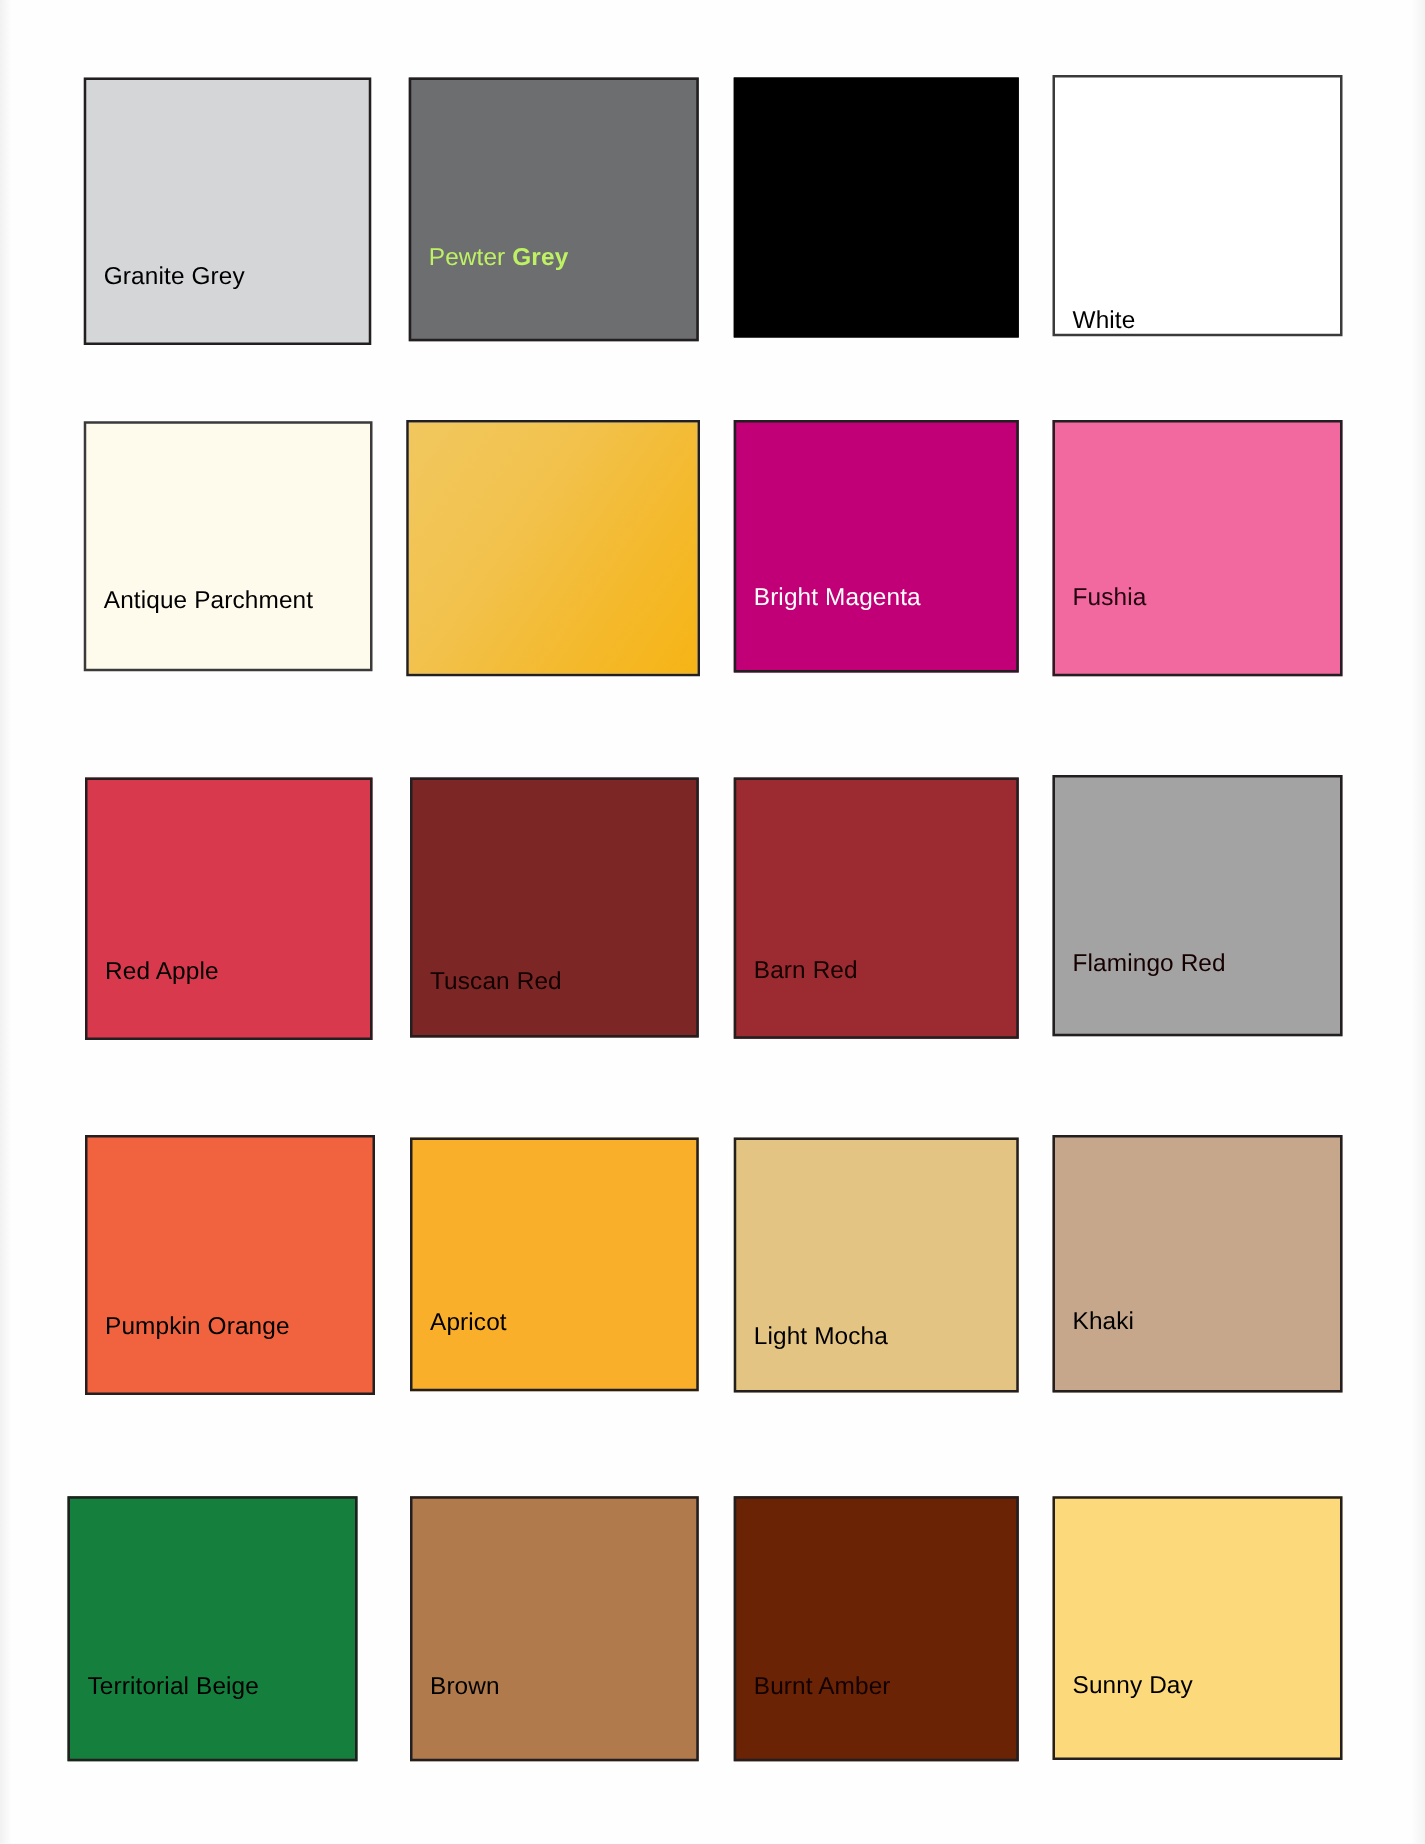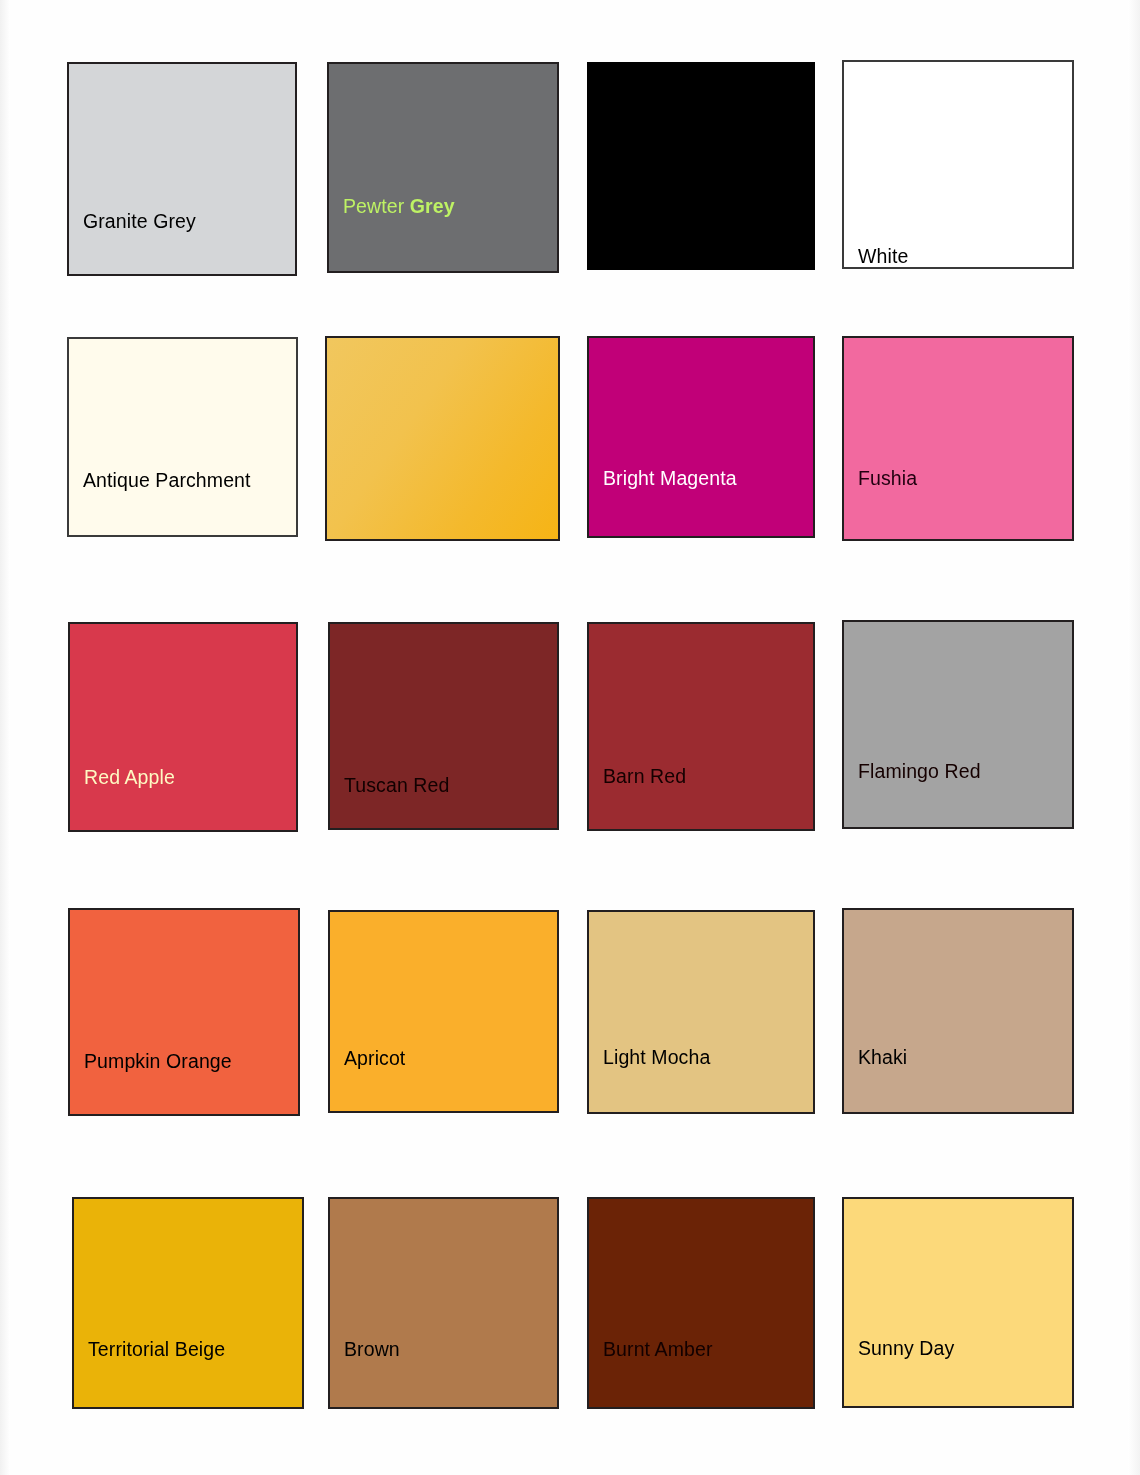--- a/index.html
+++ b/index.html
@@ -80,44 +80,44 @@
       <span class="swatch-label" style="color: rgb(0, 0, 0); margin-bottom: 44px;">Antique Parchment</span>
     </div>
     <div class="swatch no-label" style="left: 325px; top: 336px; width: 235px; height: 205px; background: linear-gradient(125deg, rgb(241, 199, 94) 0%, rgb(242, 194, 77) 38%, rgb(244, 185, 44) 72%, rgb(246, 180, 21) 100%);"></div>
     <div class="swatch" style="left: 587px; top: 336px; width: 228px; height: 202px; background: rgb(193, 0, 120);">
       <span class="swatch-label" style="color: #ffffff; margin-bottom: 47px;">Bright Magenta</span>
     </div>
     <div class="swatch" style="left: 842px; top: 336px; width: 232px; height: 205px; background: rgb(242, 105, 159);">
       <span class="swatch-label" style="color: rgb(34, 0, 16); margin-bottom: 50px;">Fushia</span>
     </div>
     <div class="swatch" style="left: 68px; top: 622px; width: 230px; height: 210px; background: rgb(216, 57, 76);">
-      <span class="swatch-label" style="color: #fef9c3; margin-bottom: 42px;">Red Apple</span>
+      <span class="swatch-label" style="color: #000000; margin-bottom: 42px;">Red Apple</span>
     </div>
     <div class="swatch" style="left: 328px; top: 622px; width: 231px; height: 208px; background: rgb(125, 38, 38);">
       <span class="swatch-label" style="color: rgb(18, 0, 0); margin-bottom: 32px;">Tuscan Red</span>
     </div>
     <div class="swatch" style="left: 587px; top: 622px; width: 228px; height: 209px; background: rgb(155, 43, 48);">
       <span class="swatch-label" style="color: rgb(21, 0, 0); margin-bottom: 42px;">Barn Red</span>
     </div>
     <div class="swatch" style="left: 842px; top: 620px; width: 232px; height: 209px; background: #a3a3a3;">
       <span class="swatch-label" style="color: rgb(21, 0, 0); margin-bottom: 45px;">Flamingo Red</span>
     </div>
     <div class="swatch" style="left: 68px; top: 908px; width: 232px; height: 208px; background: rgb(241, 98, 63);">
       <span class="swatch-label" style="color: rgb(0, 0, 0); margin-bottom: 42px;">Pumpkin Orange</span>
     </div>
     <div class="swatch" style="left: 328px; top: 910px; width: 231px; height: 203px; background: rgb(250, 175, 43);">
       <span class="swatch-label" style="color: rgb(0, 0, 0); margin-bottom: 42px;">Apricot</span>
     </div>
     <div class="swatch" style="left: 587px; top: 910px; width: 228px; height: 204px; background: rgb(227, 196, 130);">
-      <span class="swatch-label" style="color: rgb(0, 0, 0); margin-bottom: 44px;">Light Mocha</span>
+      <span class="swatch-label" style="color: rgb(0, 0, 0); margin-bottom: 32px;">Light Mocha</span>
     </div>
     <div class="swatch" style="left: 842px; top: 908px; width: 232px; height: 206px; background: rgb(198, 167, 140);">
       <span class="swatch-label" style="color: rgb(0, 0, 0); margin-bottom: 44px;">Khaki</span>
     </div>
-    <div class="swatch" style="left: 72px; top: 1197px; width: 232px; height: 212px; background: #eab308;">
+    <div class="swatch" style="left: 54px; top: 1197px; width: 232px; height: 212px; background: #15803d;">
       <span class="swatch-label" style="color: rgb(0, 0, 0); margin-bottom: 47px;">Territorial Beige</span>
     </div>
     <div class="swatch" style="left: 328px; top: 1197px; width: 231px; height: 212px; background: rgb(176, 122, 76); align-items: flex-end;">
       <span class="swatch-label" style="color: rgb(0, 0, 0); margin-bottom: 47px;">Brown</span>
     </div>
     <div class="swatch" style="left: 587px; top: 1197px; width: 228px; height: 212px; background: rgb(107, 35, 6);">
       <span class="swatch-label" style="color: rgb(18, 0, 0); margin-bottom: 47px;">Burnt Amber</span>
     </div>
     <div class="swatch" style="left: 842px; top: 1197px; width: 232px; height: 211px; background: rgb(252, 217, 122);">
       <span class="swatch-label" style="color: rgb(0, 0, 0); margin-bottom: 47px;">Sunny Day</span>

